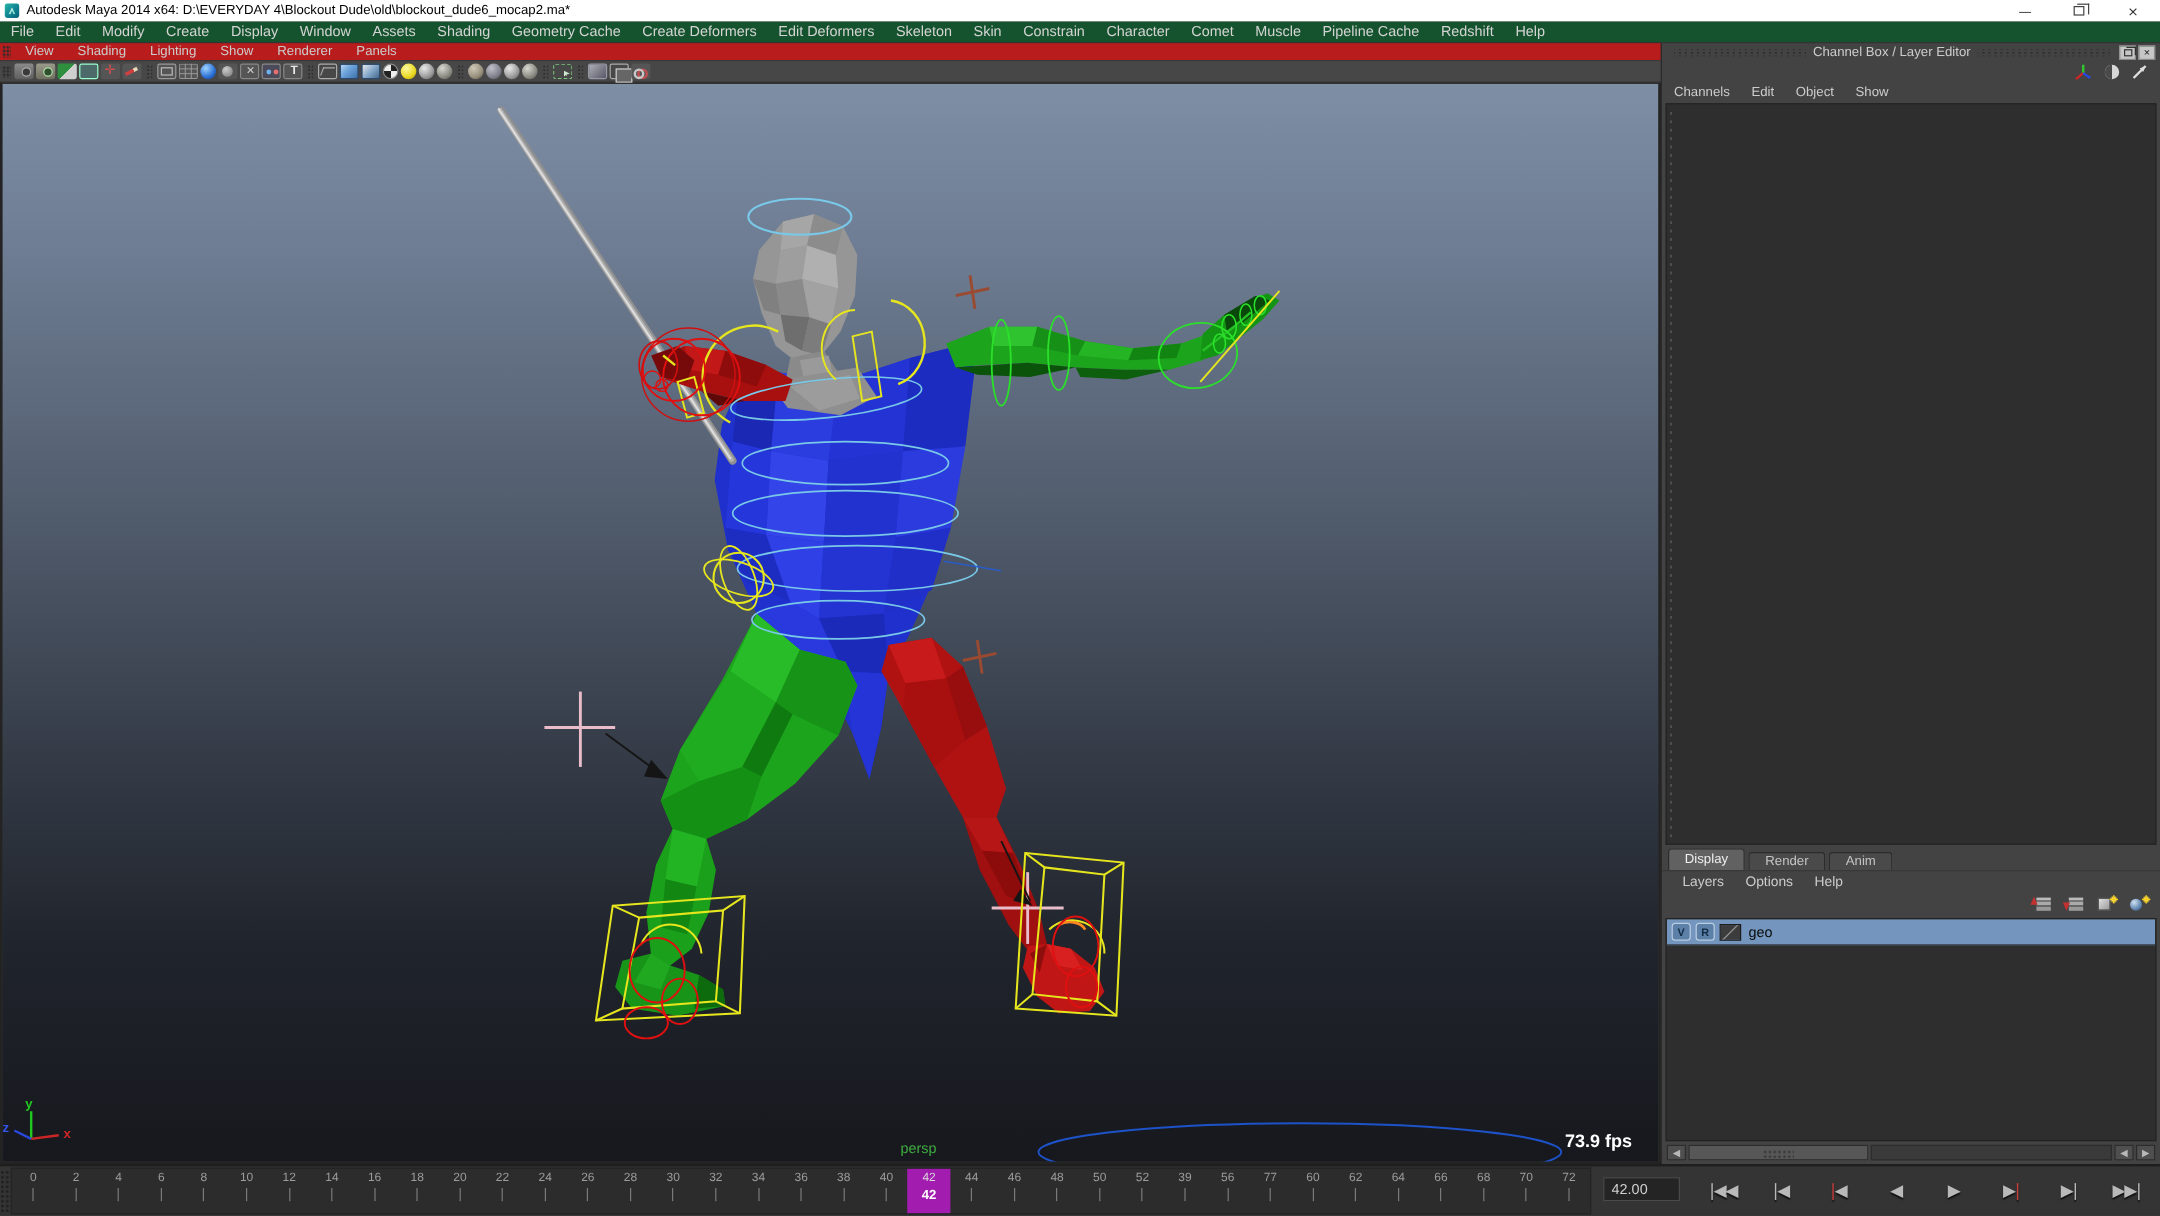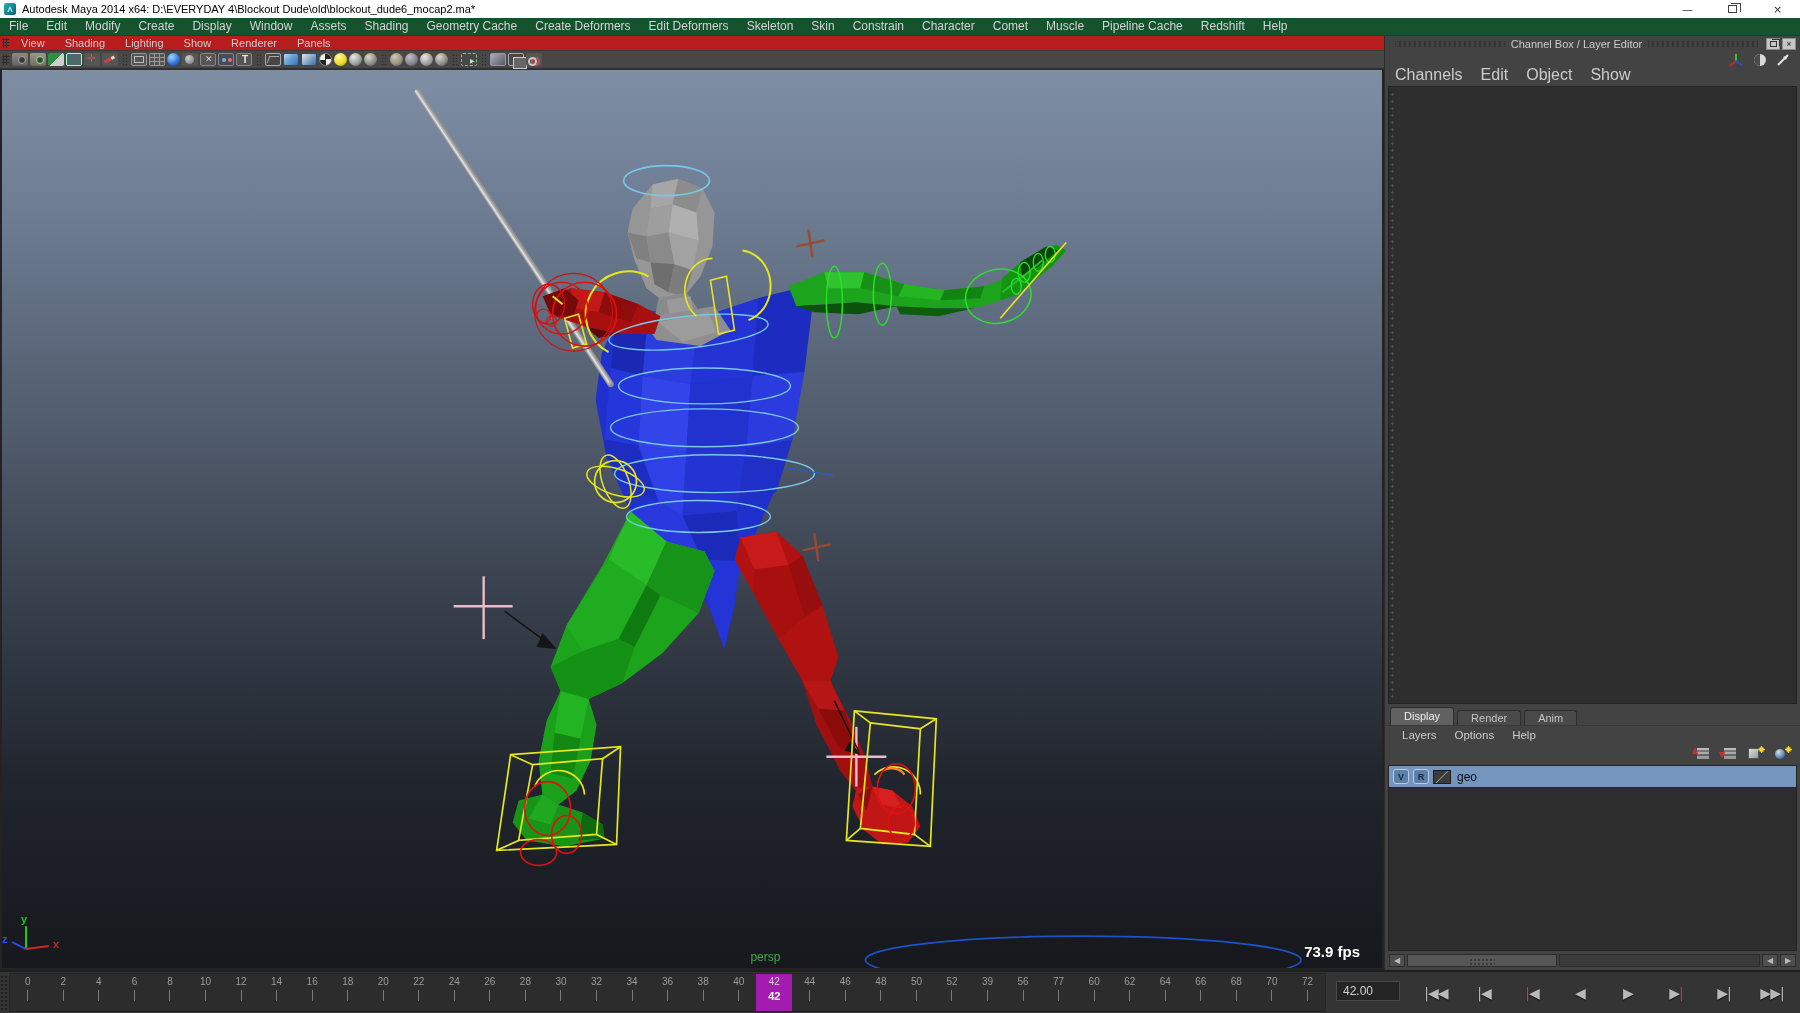--- a/index.html
+++ b/index.html
@@ -66,21 +66,21 @@
   .fps-label{position:absolute;right:22px;bottom:8px;color:#ffffff;font-weight:bold;font-size:15px}
 
   
   .right-col{width:416px;background:#434343;display:flex;flex-direction:column;border-left:1px solid #2b2b2b}
   .cb-header{height:15px;display:flex;align-items:center;font-size:11px;color:#cccccc;padding:0 4px;flex:0 0 auto}
   .dots{flex:1;height:6px;margin:0 6px;background-image:radial-gradient(circle,#2e2e2e 1px,transparent 1.2px);background-size:5px 3px;background-position:center}
   .hbtn{width:14px;height:12px;margin-left:2px;background:#c6c6c6;border:1px solid #8a8a8a;display:flex;align-items:center;justify-content:center;font-size:9px;color:#222;line-height:10px}
   .hbtn .restore-sm{width:7px;height:6px;border:1px solid #333;position:relative}
   .hbtn .restore-sm::before{content:"";position:absolute;left:1px;top:-3px;width:7px;height:6px;border:1px solid #333;border-bottom:none;border-left:none}
   .cb-tools{height:18px;display:flex;justify-content:flex-end;align-items:center;gap:9px;padding-right:10px;flex:0 0 auto}
-  .cb-menus{height:15px;display:flex;font-size:16px;color:#cccccc;padding-left:10px;flex:0 0 auto;align-items:flex-end}
+  .cb-menus{height:15px;display:flex;font-size:11px;color:#cccccc;padding-left:10px;flex:0 0 auto;align-items:center}
   .cb-menu-item{padding:0 10px 0 0;margin-right:8px}
   .cb-area{flex:1;margin:2px 3px 3px 3px;background:#2e2e2e;border:1px solid #232323;position:relative;min-height:0}
   .cb-area::before{content:"";position:absolute;left:1px;top:4px;bottom:4px;width:5px;background-image:radial-gradient(circle,#4e4e4e 1px,transparent 1.2px);background-size:5px 7px}
   .le-tabs{height:18px;display:flex;align-items:flex-end;gap:3px;padding-left:5px;flex:0 0 auto}
   .le-tab{height:15px;line-height:15px;padding:0 13px;font-size:11px;background:#4a4a4a;color:#c4c4c4;border:1px solid #2c2c2c;border-bottom:none;border-radius:3px 3px 0 0}
   .le-tab.active{background:#616161;color:#efefef;height:18px;line-height:17px}
   .le-menus{height:16px;display:flex;font-size:11.5px;color:#cccccc;padding-left:8px;align-items:flex-end;flex:0 0 auto;border-top:1px solid #383838}
   .le-menu-item{padding:0 9px}
   .le-iconrow{height:24px;display:flex;justify-content:flex-end;align-items:center;gap:8px;padding-right:8px;flex:0 0 auto}
   .le-ic{width:19px;height:15px;position:relative}

